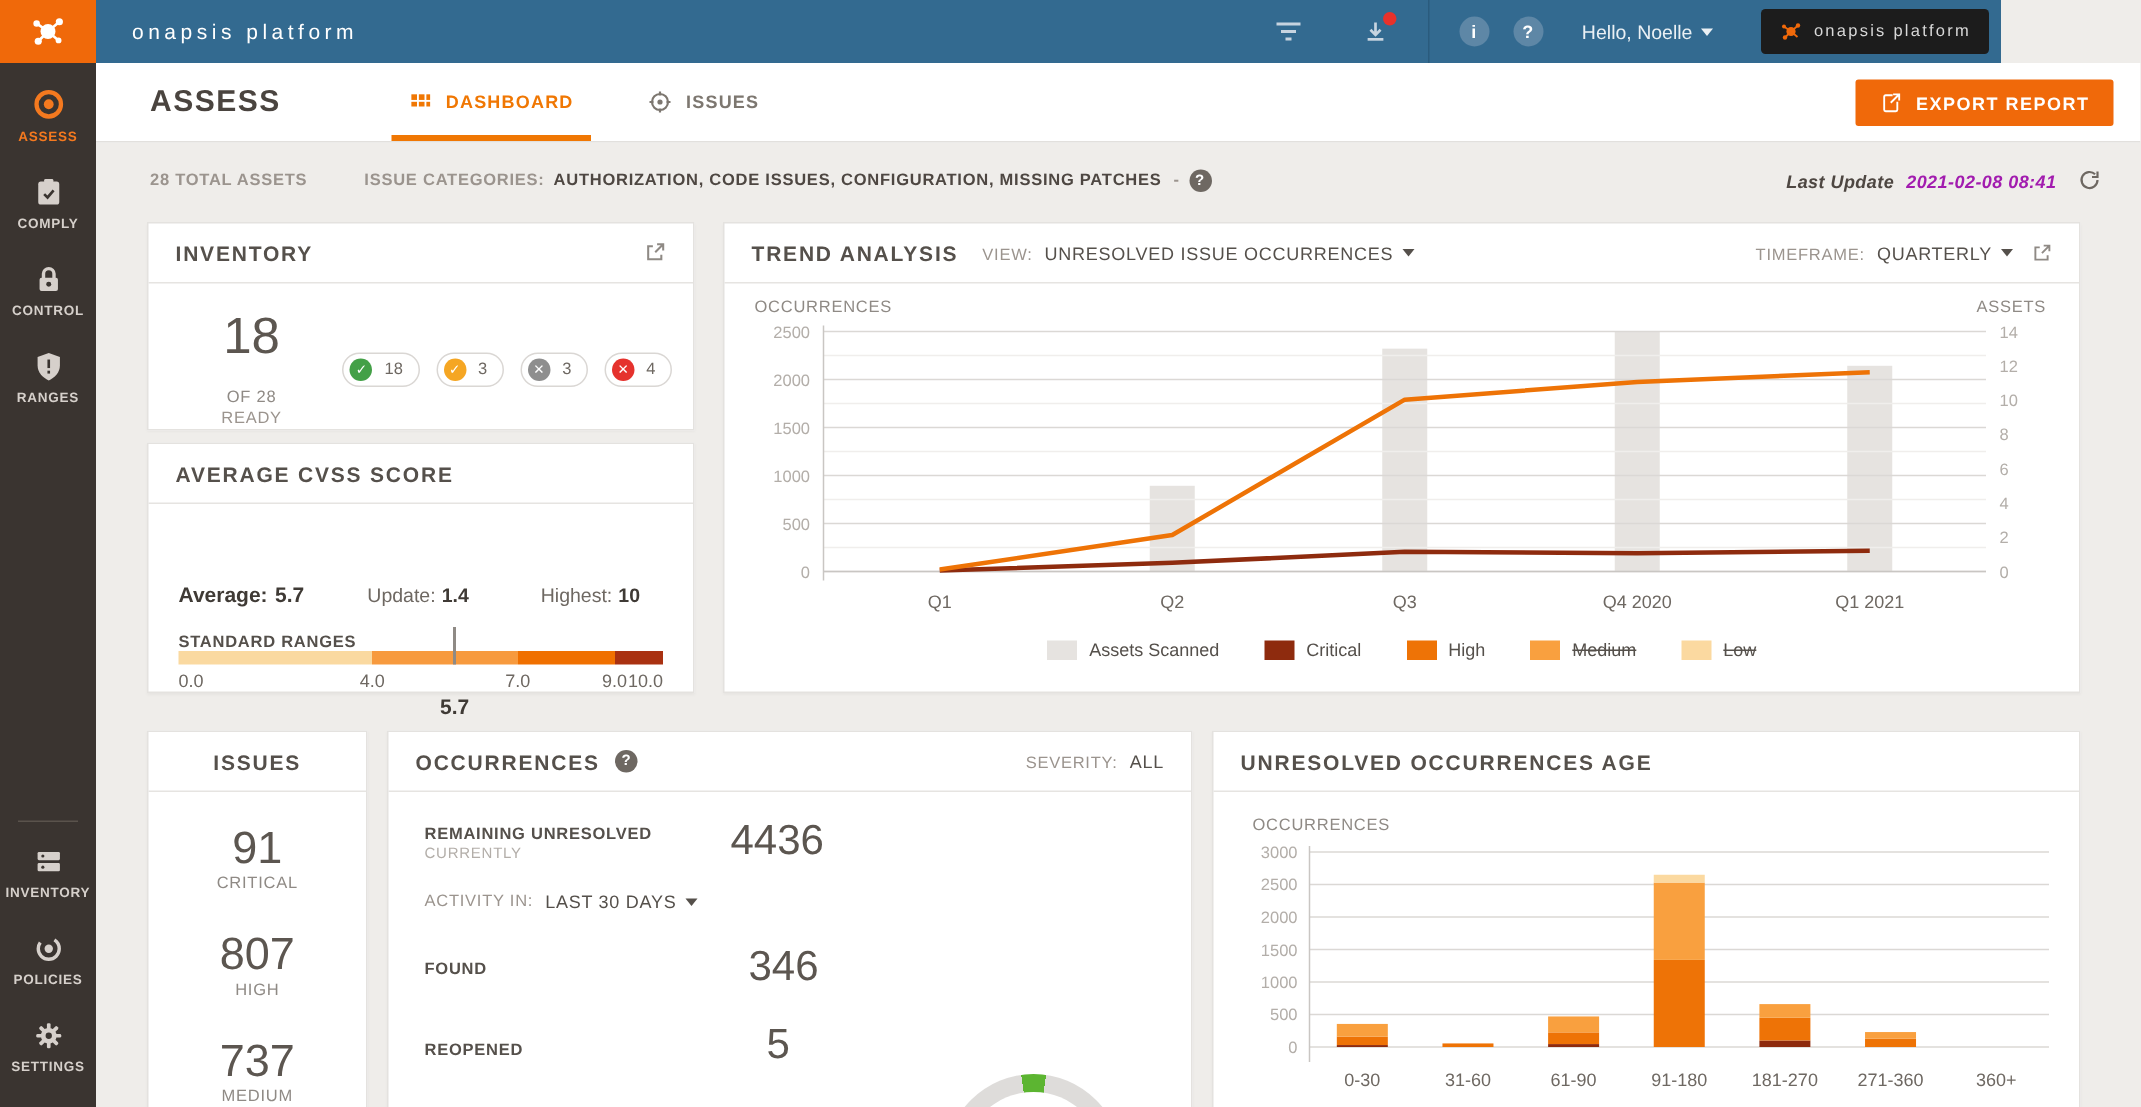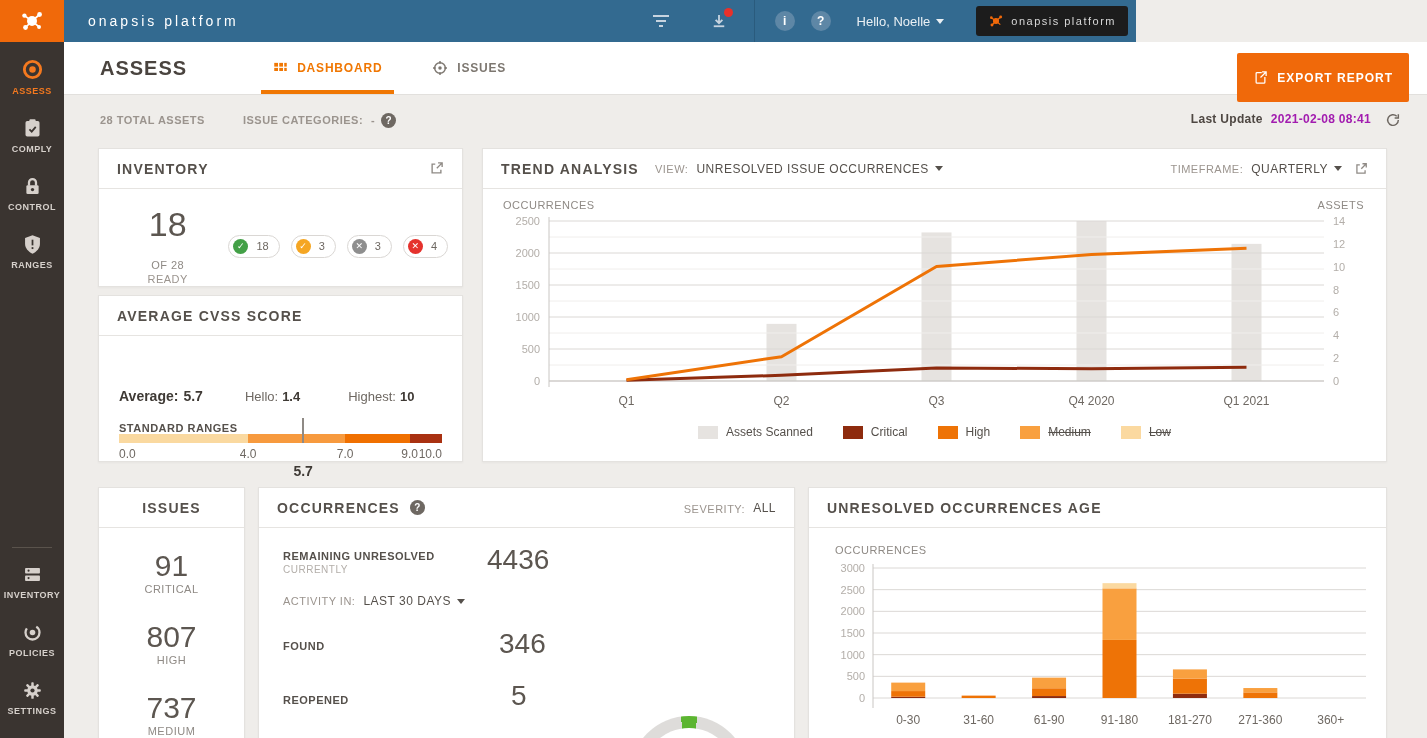--- a/index.html
+++ b/index.html
@@ -1,20 +1,20 @@
 <!DOCTYPE html>
 <html><head>
 <meta charset="utf-8">
 <style>
   * { margin:0; padding:0; box-sizing:border-box; }
   html,body { width:1427px; height:738px; overflow:hidden; }
   body { font-family:"Liberation Sans","DejaVu Sans",sans-serif; background:#EFEDEA; position:relative; color:#55504B; }
 
   
-  .topbar { position:absolute; top:0; left:0; width:1136px; height:42px; background:#336A90; display:flex; align-items:center; z-index:30; }
+  .topbar { position:absolute; top:0; left:0; width:1334px; height:42px; background:#336A90; display:flex; align-items:center; z-index:30; }
   .logo-sq { width:64px; height:42px; background:#F0690A; display:flex; align-items:center; justify-content:center; flex:none; }
   .brand { color:#FFFFFF; font-size:14px; letter-spacing:3px; margin-left:24px; font-weight:400; }
   .topbar-right { margin-left:auto; display:flex; align-items:center; height:100%; }
   .tb-icon { color:#C7D4E0; display:flex; align-items:center; justify-content:center; position:relative; cursor:pointer; }
   .tb-filter { margin-right:40px; }
   .tb-download { margin-right:26px; }
   .badge-dot { position:absolute; top:-4px; right:-5px; width:9px; height:9px; background:#E8312A; border-radius:50%; }
   .tb-divider { width:1px; height:42px; background:#2A5B7D; margin-right:20px; }
   .tb-circle { width:20px; height:20px; border-radius:50%; background:#5E87A6; color:#FFFFFF; font-size:12px; font-weight:bold; display:flex; align-items:center; justify-content:center; margin-right:16px; cursor:pointer; }
   .greeting { color:#EAF0F4; font-size:13px; margin:0 8px 0 10px; cursor:pointer; display:flex; align-items:center; }
@@ -32,30 +32,30 @@
 
   
   .main { position:absolute; left:64px; top:42px; width:1363px; height:696px; }
   .page-header { position:absolute; left:0; top:0; width:100%; height:53px; background:#FFFFFF; border-bottom:1px solid #E2E0DD; display:flex; align-items:stretch; }
   .page-title { font-size:20px; font-weight:bold; letter-spacing:1px; color:#4A443F; align-self:center; margin-left:36px; }
   .tabs { display:flex; margin-left:74px; }
   .tab { display:flex; align-items:center; padding:0 12px; margin-right:26px; font-size:12px; font-weight:bold; letter-spacing:.8px; color:#7D7770; position:relative; cursor:pointer; }
   .tab .t-icon { margin-right:9px; display:flex; }
   .tab.active { color:#F07703; }
   .tab.active::after { content:""; position:absolute; left:0; right:0; bottom:0; height:4px; background:#F07703; }
-  .export-btn { position:absolute; right:18px; top:11px; height:49px; background:#F0690A; color:#FFFFFF; border:none; border-radius:2px; font-family:inherit; font-size:12px; font-weight:bold; letter-spacing:1px; padding:0 16px; display:flex; align-items:center; cursor:pointer; }
+  .export-btn { position:absolute; right:18px; top:11px; height:31px; background:#F0690A; color:#FFFFFF; border:none; border-radius:2px; font-family:inherit; font-size:12px; font-weight:bold; letter-spacing:1px; padding:0 16px; display:flex; align-items:center; cursor:pointer; }
   .export-btn svg { margin-right:9px; }
 
   .meta-row { position:absolute; left:0; top:53px; width:100%; height:50px; display:flex; align-items:center; font-size:11px; letter-spacing:.5px; }
   .meta-left { margin-left:36px; display:flex; align-items:center; color:#9B948E; font-weight:bold; }
   .meta-cats-label { margin-left:38px; }
   .meta-cats-value { color:#4E4742; margin-left:6px; }
   .meta-dash { color:#9B948E; margin:0 6px 0 8px; font-weight:bold; }
   .help-circle { width:15px; height:15px; border-radius:50%; background:#6E6862; color:#FFFFFF; font-size:10px; font-weight:bold; display:flex; align-items:center; justify-content:center; cursor:pointer; }
-  .meta-right { margin-left:auto; margin-right:26px; display:flex; align-items:flex-start; }
+  .meta-right { margin-left:auto; margin-right:26px; display:flex; align-items:flex-end;font-style:italic; }
   .last-update-label { font-size:12px; font-weight:bold; color:#4E4742; letter-spacing:.3px; }
   .last-update-value { font-size:12px; font-weight:bold; color:#a21caf; margin-left:8px; letter-spacing:.3px; }
   .refresh { color:#6E6862; margin-left:14px; cursor:pointer; display:flex; }
 
   
   .card { position:absolute; background:#FFFFFF; border:1px solid #E4E2DF; box-shadow:0 1px 2px rgba(0,0,0,.04); }
   .card-header { display:flex; align-items:center; padding:0 18px; height:40px; border-bottom:1px solid #E6E4E1; }
   .card-title { font-size:14px; font-weight:bold; letter-spacing:1.2px; color:#55504B; }
   .hdr-right { margin-left:auto; display:flex; align-items:flex-end; }
   .ext-link { color:#8F8A85; cursor:pointer; display:flex; }
@@ -278,20 +278,21 @@
           <path d="M12 12l8.5-8.5M14.5 3H21v6.5"></path>
       </svg>
       <span>EXPORT REPORT</span>
     </button>
   </div>
 
   <div class="meta-row">
     <div class="meta-left">
       <span>28 TOTAL ASSETS</span>
       <span class="meta-cats-label">ISSUE CATEGORIES:</span>
+      <span class="meta-cats-value">AUTHORIZATION, CODE ISSUES, CONFIGURATION, MISSING PATCHES</span>
       <span class="meta-dash">-</span>
       <span class="help-circle">?</span>
     </div>
     <div class="meta-right">
       <span class="last-update-label">Last Update</span>
       <span class="last-update-value">2021-02-08 08:41</span>
       <span class="refresh">
         <svg width="16" height="16" viewBox="0 0 24 24" fill="none" stroke="currentColor" stroke-width="2.2">
             <path d="M20 12a8 8 0 1 1-2.4-5.7"></path>
             <path d="M20 3.5V9h-5.5"></path>
@@ -338,21 +339,21 @@
   </div>
 
   <div class="card card-cvss">
     <div class="card-header">
       <span class="card-title">AVERAGE CVSS SCORE</span>
     </div>
     <div class="cvss-body">
       <div class="cvss-stats">
         <span class="cvss-avg-l">Average:</span>
         <span class="cvss-avg-v">5.7</span>
-        <span class="cvss-low-l">Hello:</span>
+        <span class="cvss-low-l">Update:</span>
         <span class="cvss-low-v">1.4</span>
         <span class="cvss-high-l">Highest:</span>
         <span class="cvss-high-v">10</span>
       </div>
       <div class="ranges-label">STANDARD RANGES</div>
       <div class="range-wrap">
         <div class="range-bar" id="cvss-bar" style="background: linear-gradient(to right, rgb(250, 217, 160) 0%, rgb(250, 217, 160) 40%, rgb(247, 154, 62) 40%, rgb(247, 154, 62) 70%, rgb(240, 112, 0) 70%, rgb(240, 112, 0) 90%, rgb(169, 49, 17) 90%, rgb(169, 49, 17) 100%);"></div>
         <div class="range-marker" id="cvss-marker" style="left: calc(57% - 1px);"></div>
         <div class="range-ticks" id="cvss-ticks">
             <span style="left: 0%;">0.0</span>

